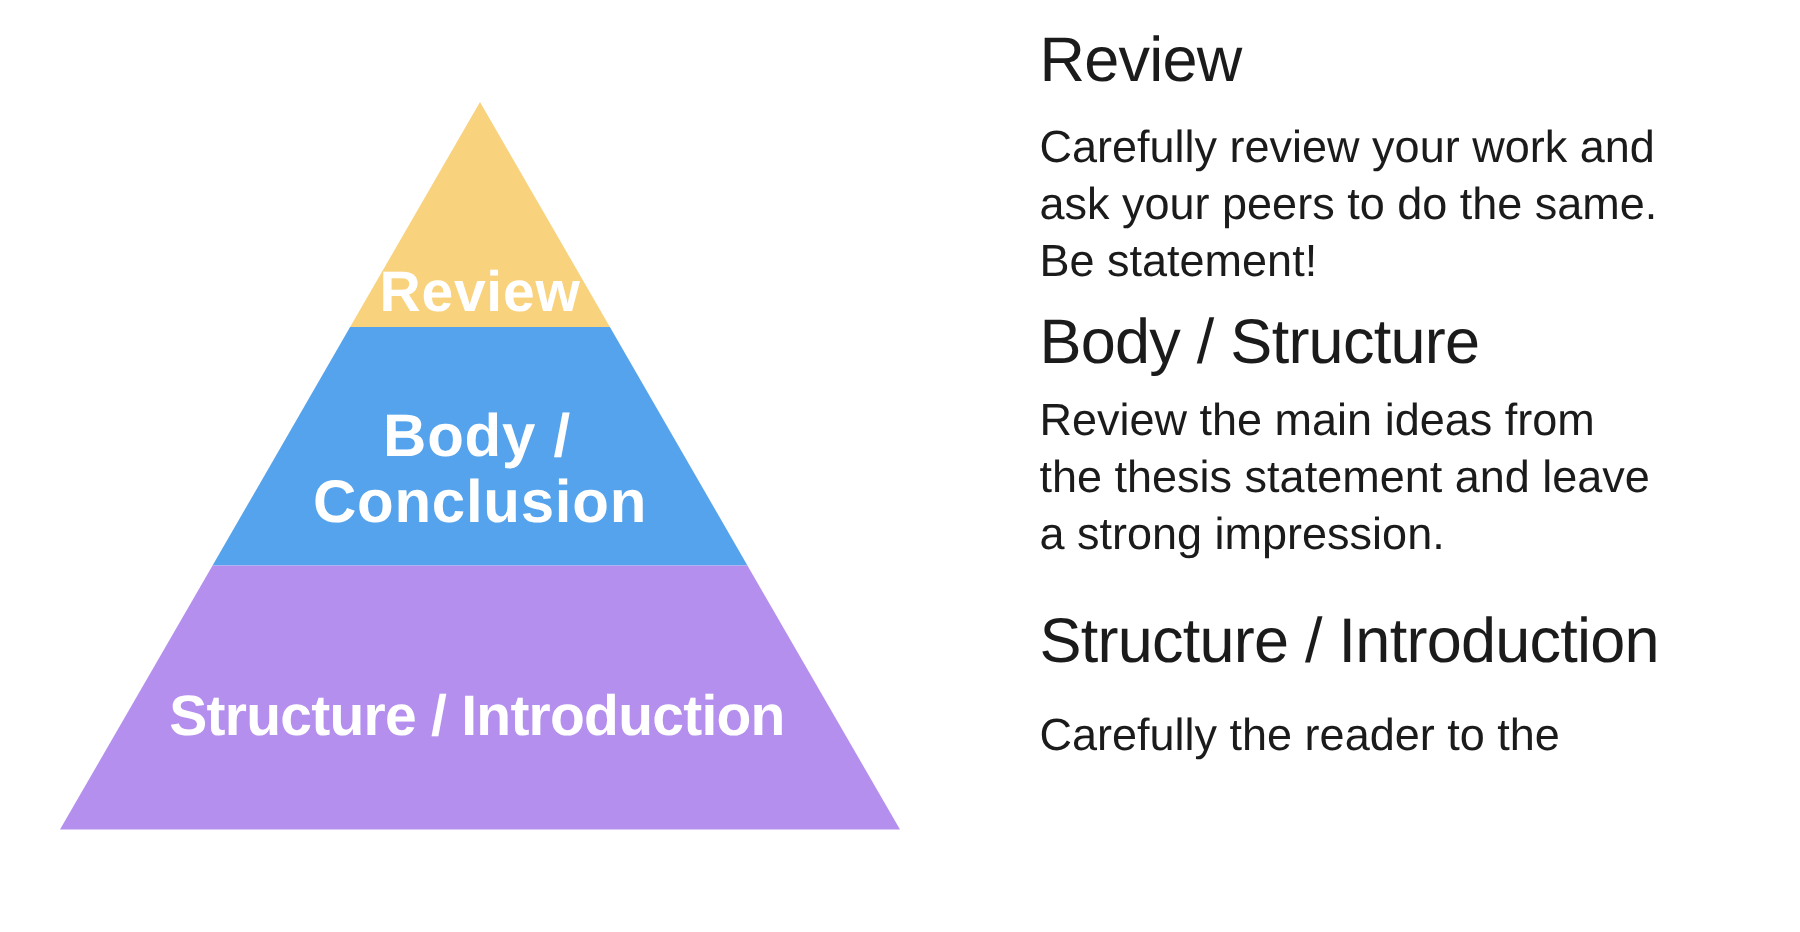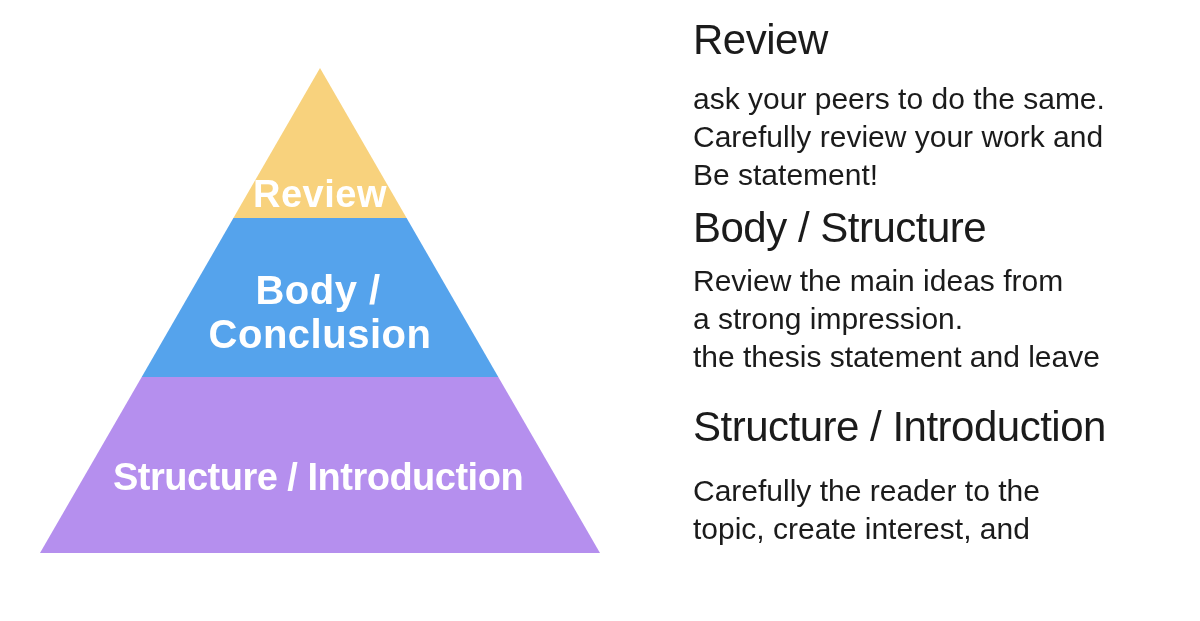--- a/index.html
+++ b/index.html
@@ -99,32 +99,31 @@
     <text x="318" y="304" class="pyramid-label mid" fill="#ffffff">Body /</text>
     <text x="320" y="348" class="pyramid-label mid" fill="#ffffff">Conclusion</text>
 
     <text x="318" y="490" class="pyramid-label wide" fill="#ffffff">Structure / Introduction</text>
   </svg>
 
   <div class="right-col">
 
     <div class="section-heading h-review">Review</div>
     <div class="section-body p-review">
+      <div class="line">Carefully review your work and</div>
       <div class="line">ask your peers to do the same.</div>
-      <div class="line">Carefully review your work and</div>
       <div class="line">Be statement!</div>
     </div>
 
     <div class="section-heading h-body">Body / Structure</div>
     <div class="section-body p-body">
       <div class="line">Review the main ideas from</div>
+      <div class="line">the thesis statement and leave</div>
       <div class="line">a strong impression.</div>
-      <div class="line">the thesis statement and leave</div>
     </div>
 
     <div class="section-heading h-structure">Structure / Introduction</div>
     <div class="section-body p-structure">
       <div class="line">Carefully the reader to the</div>
-      <div class="line">topic, create interest, and</div>
     </div>
 
   </div>
 </div>
 
 </body></html>

